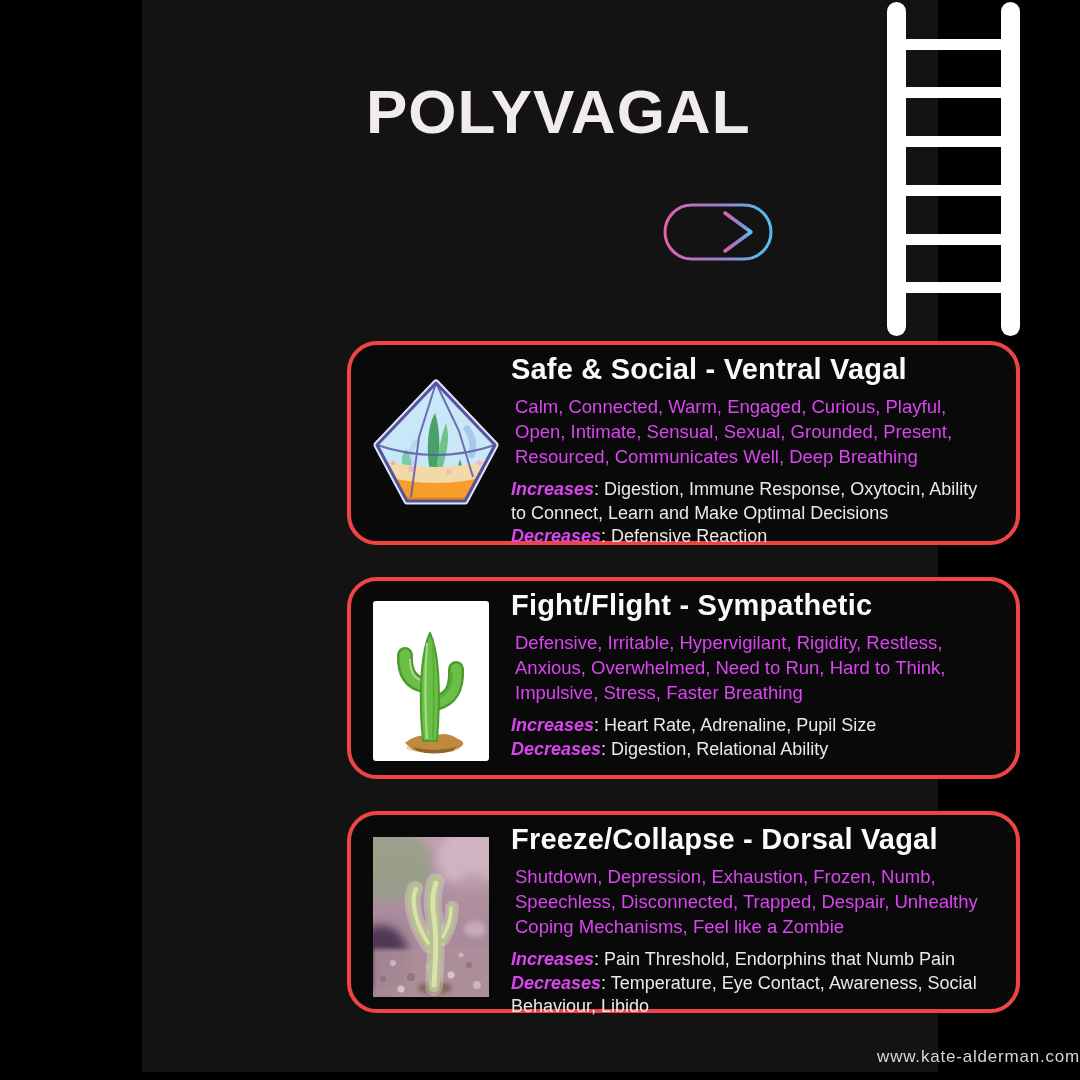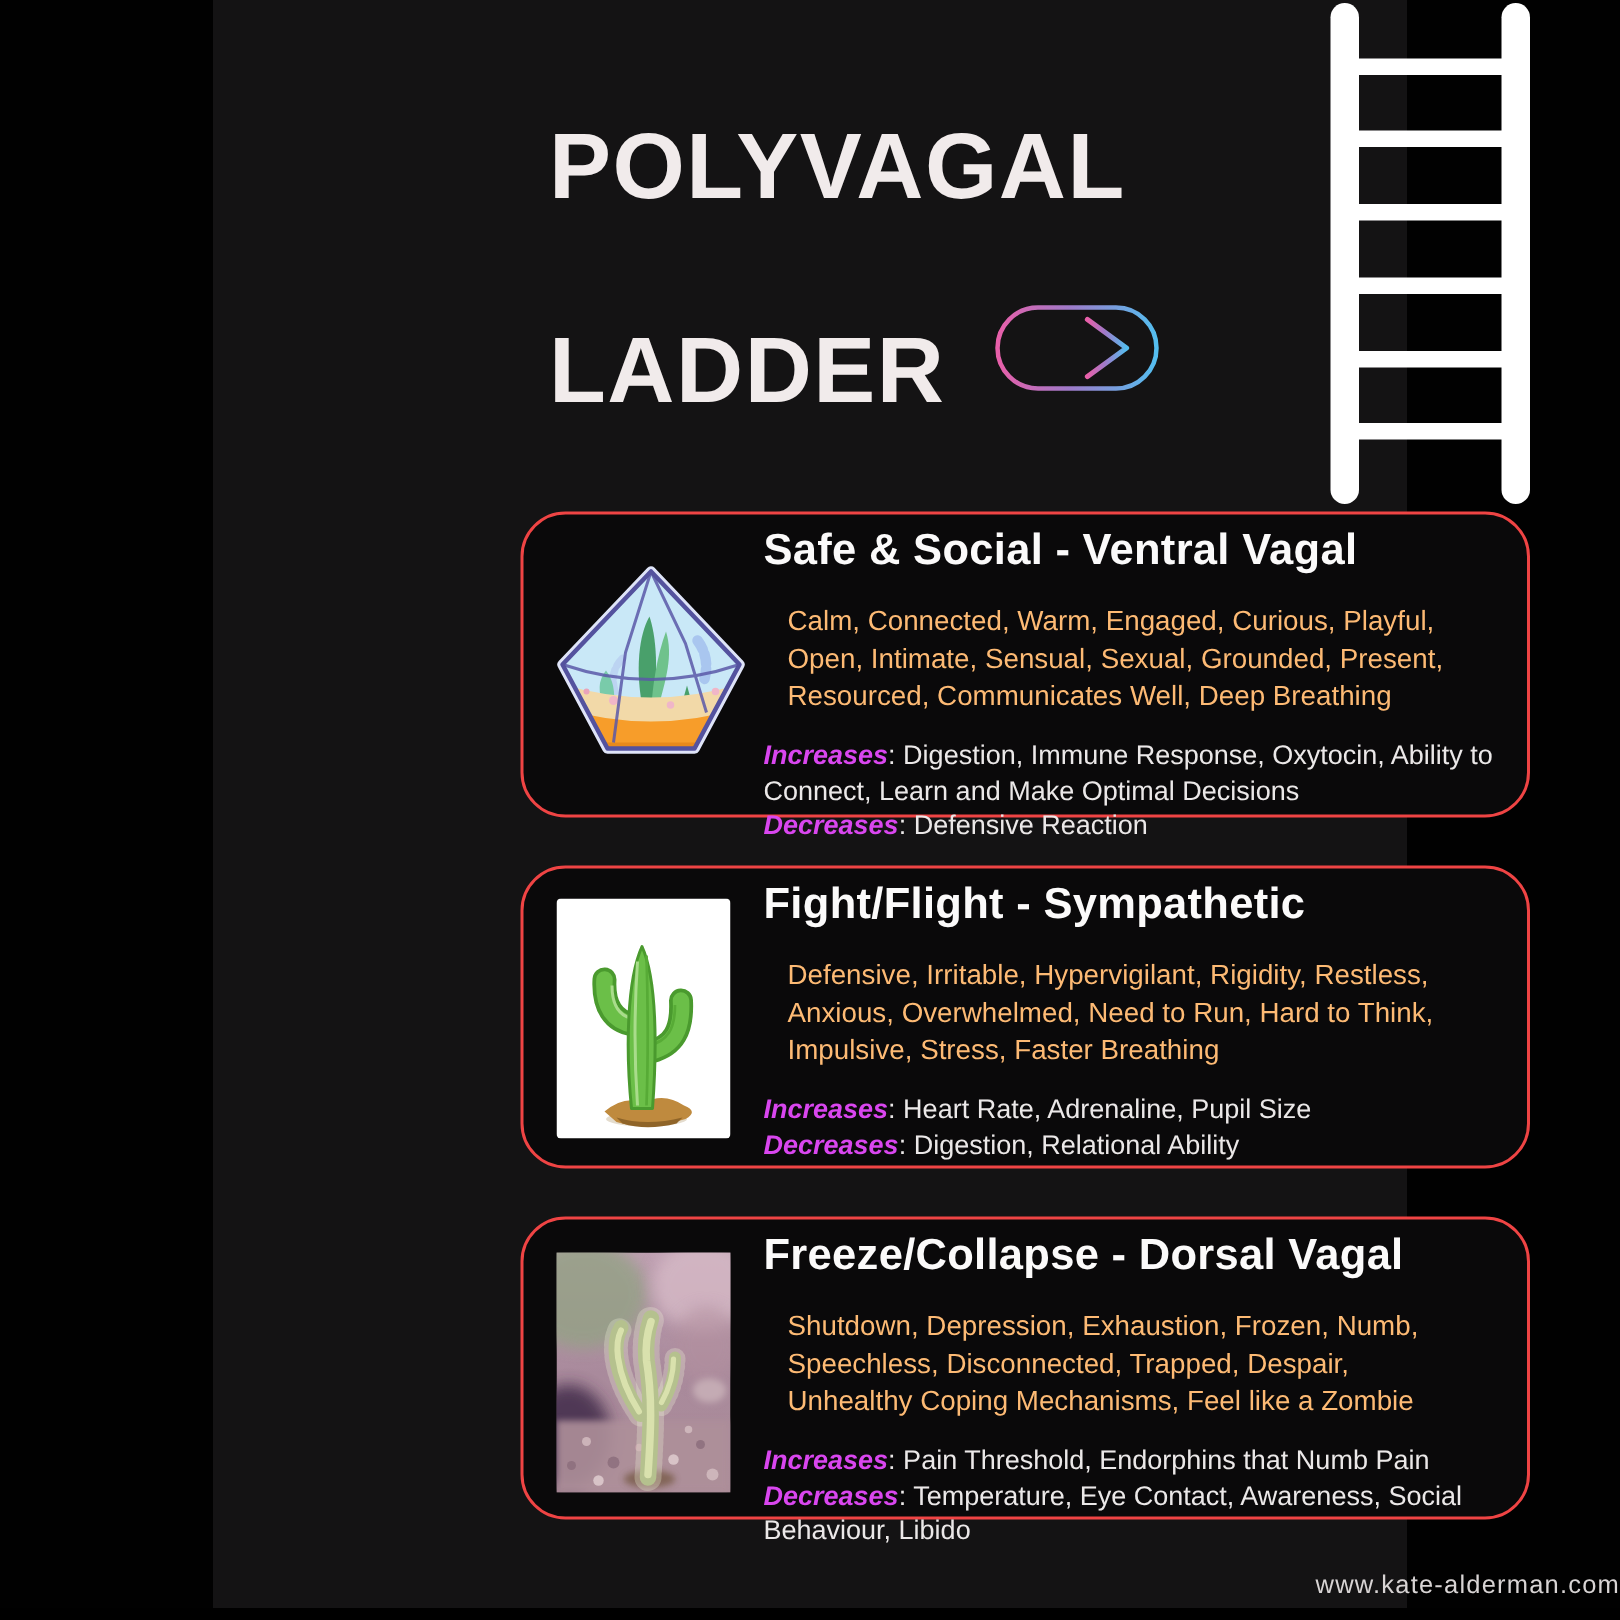--- a/index.html
+++ b/index.html
@@ -14,42 +14,41 @@
   
   .arrow-pill{position:absolute;left:521px;top:203px;width:110px;height:58px;}
 
   
   .ladder{position:absolute;left:745px;top:0;width:133px;height:340px;}
   .rail{position:absolute;top:2px;width:19px;height:334px;background:#fff;border-radius:10px;}
   .rail.left{left:0}.rail.right{right:0}
   .rung{position:absolute;left:15px;right:15px;height:11px;background:#fff;border-radius:3px;}
 
   
-  .card{position:absolute;left:205px;width:673px;background:#0a090a;border:2px solid #ef4444;
+  .card{position:absolute;left:205px;width:673px;background:#0a090a;border:4px solid #ef4444;
         border-radius:30px;box-sizing:border-box;}
   .card-icon{position:absolute;}
   .card-text{position:absolute;left:160px;right:20px;top:6px;color:#eceaea;}
   .card-text h2{margin:0 0 7px 0;font-size:29px;line-height:36px;font-weight:800;color:#fbfafa;
                 letter-spacing:0.2px;}
-  .desc{margin:16px;font-size:18.5px;line-height:25px;font-weight:400;color:#fdba74;}
+  .desc{margin:4px;font-size:18.5px;line-height:25px;font-weight:400;color:#d946ef;}
   .effects{margin-top:9px;font-size:18px;line-height:23.5px;color:#ebe8e8;}
   .effects b{font-weight:700;color:#d946ef;font-style:italic;}
 
   
   .footer{position:absolute;left:142px;width:796px;top:1047px;text-align:right;
           font-size:17px;letter-spacing:0.8px;color:#d8d4d4;}
 </style>
 </head>
 <body>
 
 <div class="stage">
   <div class="canvas">
 
     <div class="title"><span>POLYVAGAL</span><br>
-      <span>LADDER</span>
     </div>
 
     <div class="arrow-pill">
       <svg width="110" height="58" viewBox="0 0 110 58">
         <defs>
           <linearGradient id="pillGrad" x1="0" y1="0.5" x2="1" y2="0.5">
             <stop offset="0" stop-color="#e85fa9"></stop>
             <stop offset="0.45" stop-color="#9f7ac9"></stop>
             <stop offset="1" stop-color="#54bef0"></stop>
           </linearGradient>

